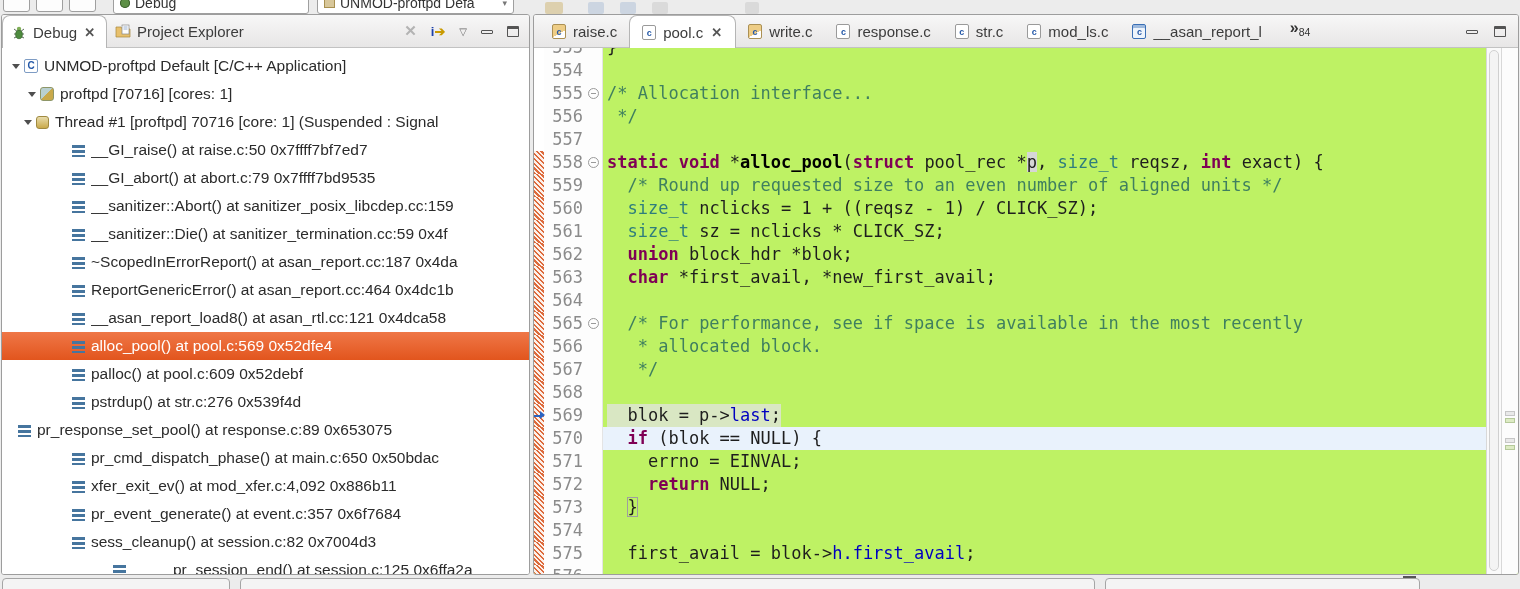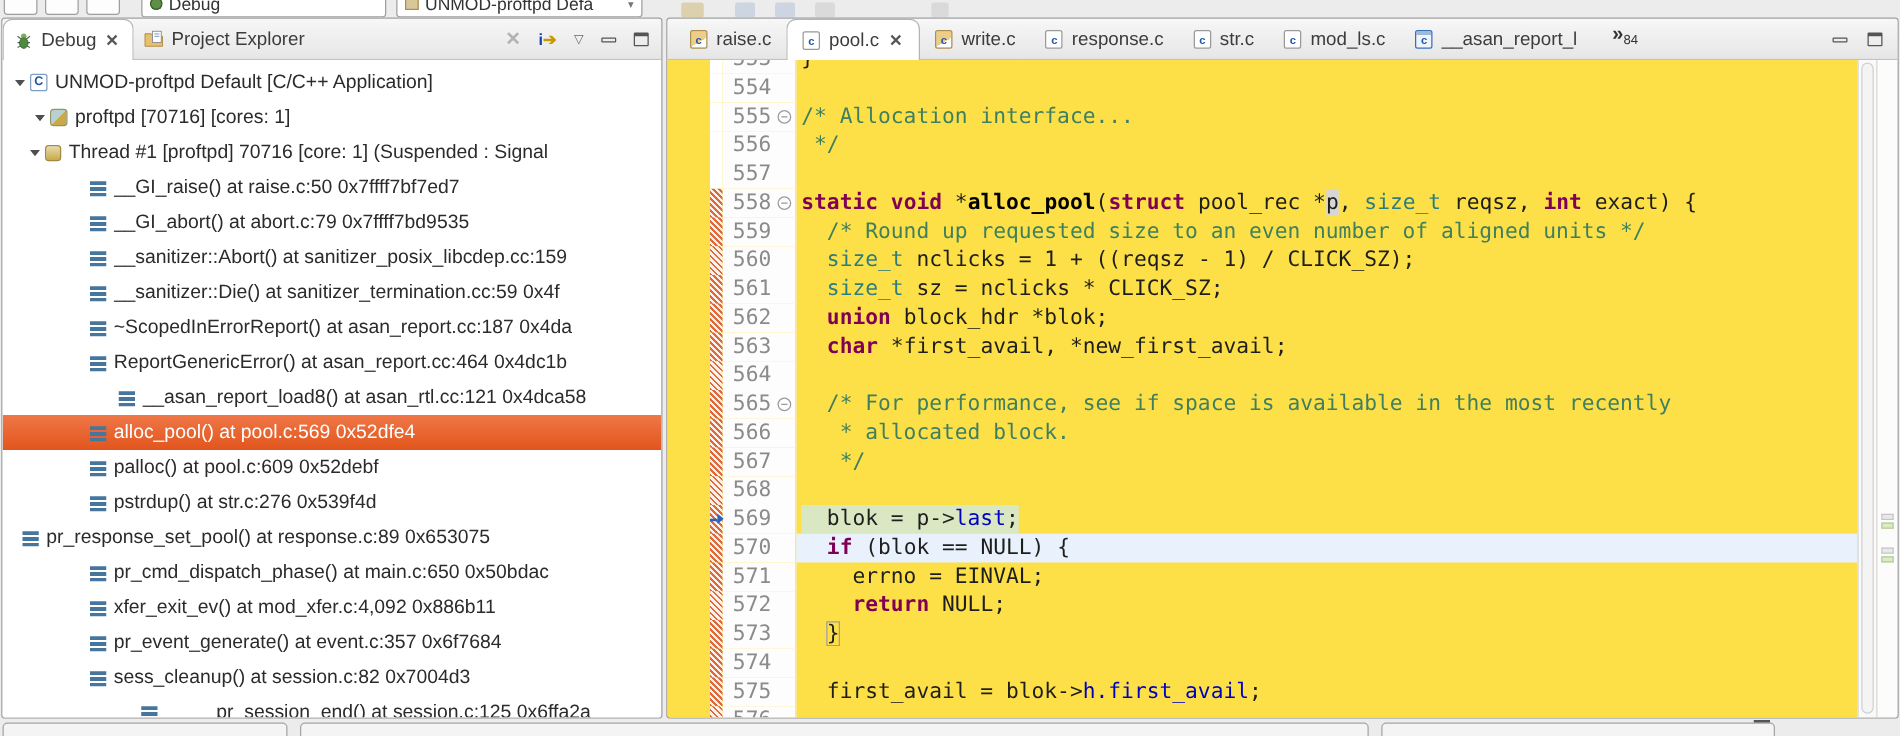--- a/index.html
+++ b/index.html
@@ -57,21 +57,21 @@
   .ficon{width:14px;height:15px;background:#fff;border:1px solid #9a9a9a;border-radius:2px;flex:none;
     color:#2458a8;font:bold 9px/14px "Liberation Sans",sans-serif;text-align:center;}
   .ficon-c-ext{background:linear-gradient(150deg,#eecd86 0 62%,#fff 62%);border-color:#ab9054;}
   .ficon-c-blue{border-color:#3a6fb5;box-shadow:inset 0 3px 0 #9db9dd;background:#eef4fb;}
   .more-tabs{display:flex;align-items:flex-start;padding:6px 4px 0 16px;color:#333;}
   .more-tabs b{font-size:16px;line-height:14px;}
   .more-tabs small{font-size:10.5px;margin-top:5px;}
   .editor-controls{margin-left:auto;display:flex;align-items:center;gap:16px;padding-right:12px;}
 
   
-  .editor-body{flex:1;display:flex;overflow:hidden;background:#fde047;position:relative;padding-left:34px;}
+  .editor-body{flex:1;display:flex;overflow:hidden;background:#bef264;position:relative;}
   .code-col{flex:1;overflow:hidden;}
   #codelines{margin-top:-12px;}
   .cl{height:23px;display:flex;align-items:stretch;font-family:"DejaVu Sans Mono","Liberation Mono",monospace;
     font-size:17px;line-height:23px;white-space:pre;}
   .ruler{width:10px;flex:none;position:relative;background:#fff;}
   .ruler.hatch{background:repeating-linear-gradient(45deg,#dd6a3c 0 1.6px,#fcf0ea 1.6px 3.4px);}
   .ip{position:absolute;left:0;top:7px;width:11px;height:9px;z-index:2;}
   .ip i{position:absolute;display:block;}
   .ip .sh{left:0;top:3.5px;width:6px;height:2px;background:#2a62c0;}
   .ip .hd{right:0;top:0;border-left:5.5px solid #2a62c0;border-top:4.5px solid transparent;border-bottom:4.5px solid transparent;}
@@ -201,21 +201,21 @@
           <div class="trow" style="padding-left: 54px;">
             <span class="twisty"></span>
             <span class="ticon ticon-frame"></span>
             <span class="tlabel">~ScopedInErrorReport() at asan_report.cc:187 0x4da</span>
           </div>
           <div class="trow" style="padding-left: 54px;">
             <span class="twisty"></span>
             <span class="ticon ticon-frame"></span>
             <span class="tlabel">ReportGenericError() at asan_report.cc:464 0x4dc1b</span>
           </div>
-          <div class="trow" style="padding-left: 77px;">
+          <div class="trow" style="padding-left: 54px;">
             <span class="twisty"></span>
             <span class="ticon ticon-frame"></span>
             <span class="tlabel">__asan_report_load8() at asan_rtl.cc:121 0x4dca58</span>
           </div>
           <div class="trow sel" style="padding-left: 54px;">
             <span class="twisty"></span>
             <span class="ticon ticon-frame"></span>
             <span class="tlabel">alloc_pool() at pool.c:569 0x52dfe4</span>
           </div>
           <div class="trow" style="padding-left: 54px;">

